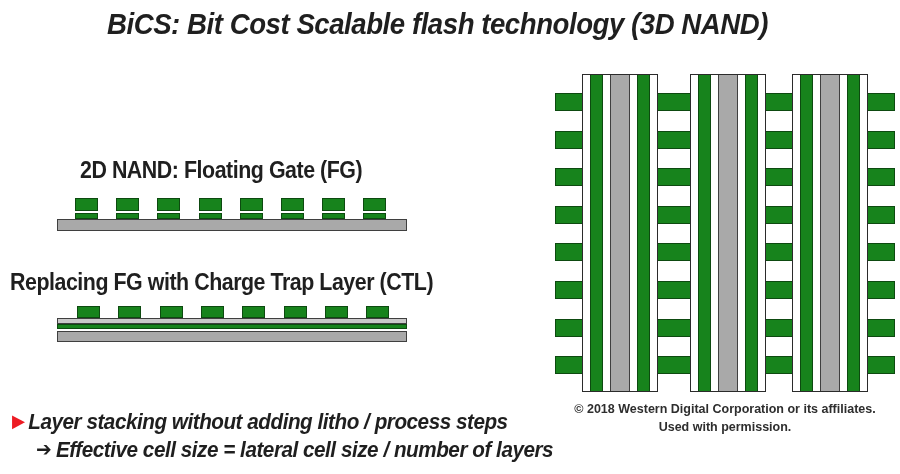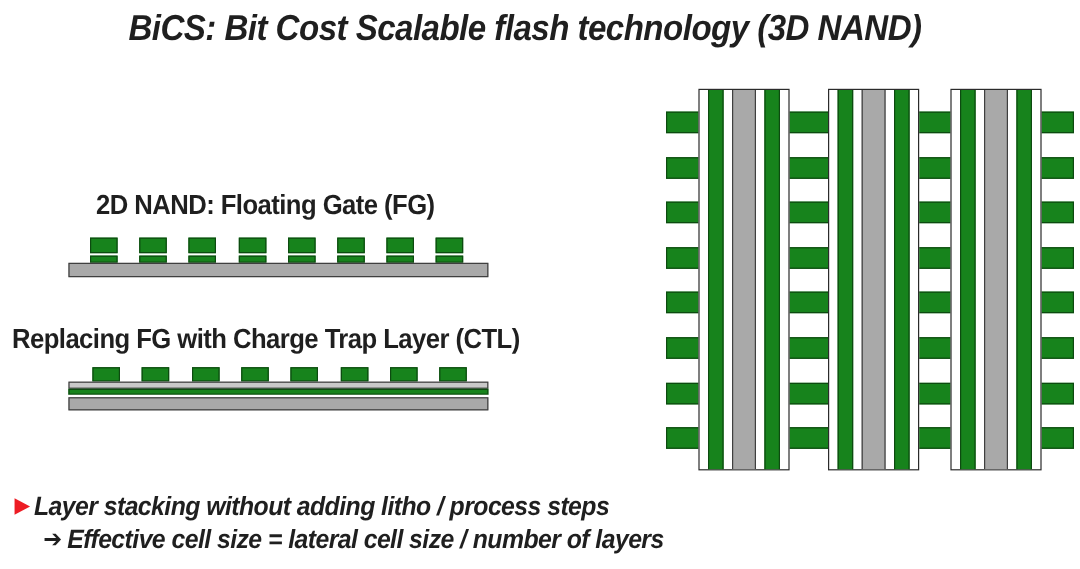--- a/index.html
+++ b/index.html
@@ -142,20 +142,24 @@
         <div class="stripe sgray" style="left: 27px;"></div>
         <div class="stripe sgreen" style="left: 54px;"></div>
       </div>
       <div class="pillar" style="left: 237px;">
         <div class="stripe sgreen" style="left: 7px;"></div>
         <div class="stripe sgray" style="left: 27px;"></div>
         <div class="stripe sgreen" style="left: 54px;"></div>
       </div>
     </div>
 
+  <div id="copyright">
+    <div>© 2018 Western Digital Corporation or its affiliates.</div>
+    <div>Used with permission.</div>
+  </div>
 
   <div class="bullet" id="bullet1">
     <span class="marker red">▶</span><span>Layer stacking without adding litho / process steps</span>
   </div>
   <div class="bullet" id="bullet2">
     <span class="marker black">➔</span><span>Effective cell size = lateral cell size / number of layers</span>
   </div>
 
 </div>
 

